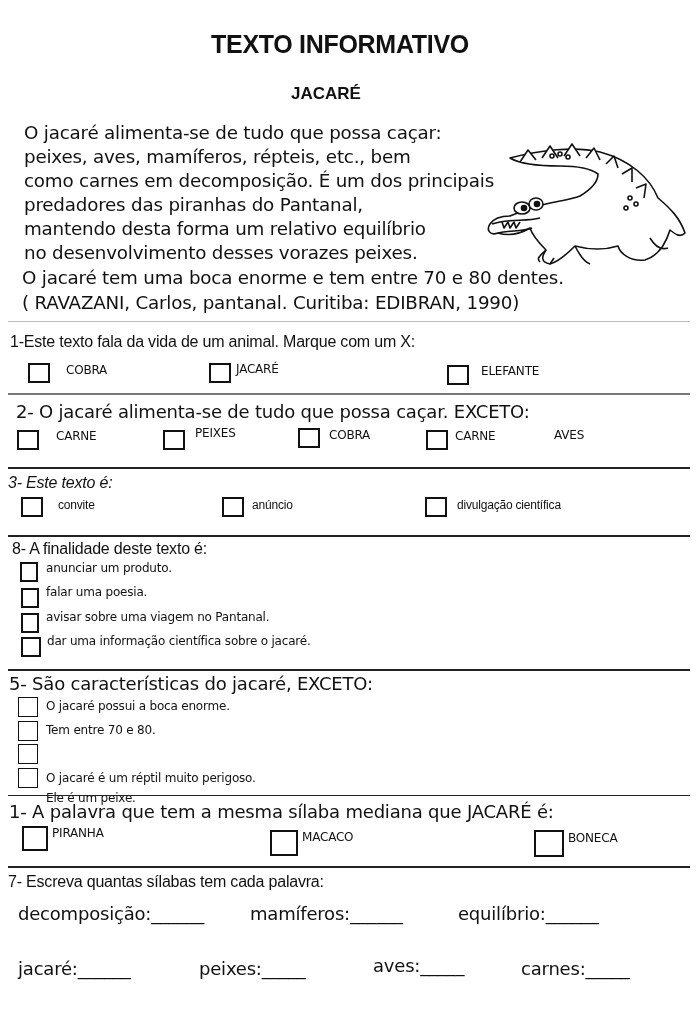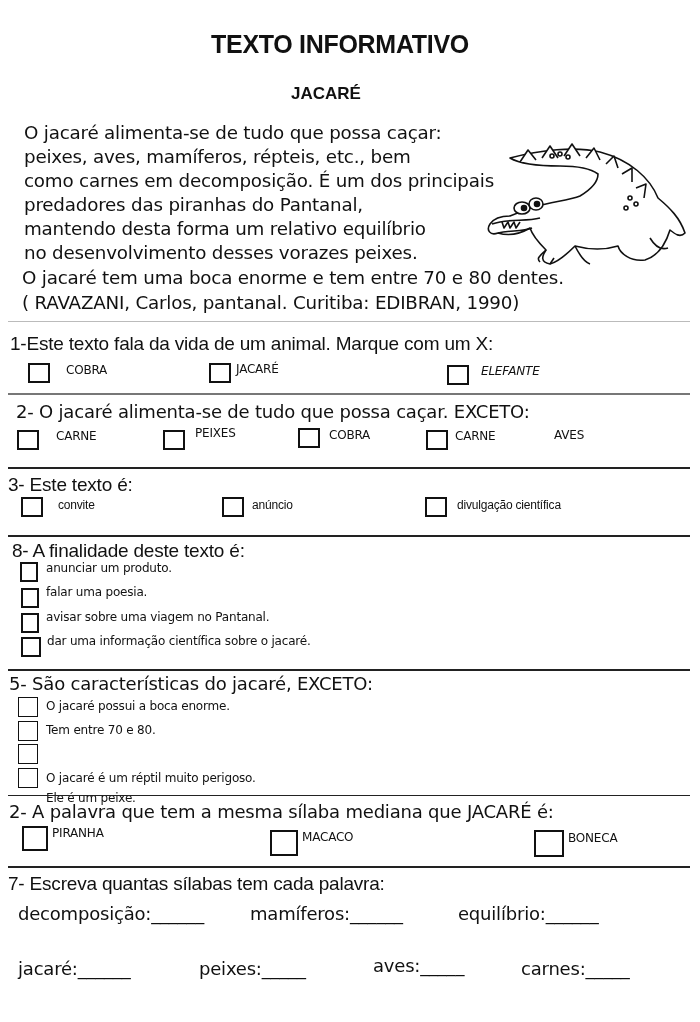--- a/index.html
+++ b/index.html
@@ -2,21 +2,21 @@
 <html><head>
 <meta charset="utf-8">
 <style>
   html, body { margin:0; padding:0; background:#fff; }
   body { width:700px; height:1022px; position:relative; overflow:hidden; color:#111; font-family:"DejaVu Sans", sans-serif; }
   .abs { position:absolute; white-space:nowrap; }
   .title { left:0; width:680px; text-align:center; top:30px; font-family:"Liberation Sans", sans-serif; font-weight:bold; font-size:25px; letter-spacing:-0.3px; }
   .subtitle { left:0; width:652px; text-align:center; top:84px; font-family:"Liberation Sans", sans-serif; font-weight:bold; font-size:17px; }
   .body-line { left:24px; font-size:18.3px; line-height:23px; letter-spacing:-0.2px; }
   .q { font-size:18px; letter-spacing:-0.2px; }
-  .sans { font-family:"Liberation Sans", sans-serif; font-size:19px; }
+  .sans { font-family:"Liberation Sans", sans-serif; font-size:16px; }
   .hr { position:absolute; left:8px; width:682px; height:2px; background:#222; }
   .cb { position:absolute; width:22px; height:20px; border:2px solid #111; box-sizing:border-box; background:#fff; }
   .opt { position:absolute; white-space:nowrap; font-size:12px; letter-spacing:-0.2px; }
   .croc { position:absolute; left:480px; top:138px; width:210px; height:135px; }
 </style>
 </head>
 <body>
 
 <div class="abs title">TEXTO INFORMATIVO</div>
 <div class="abs subtitle">JACARÉ</div>
@@ -54,36 +54,36 @@
   </g>
 </svg>
 
 <div class="hr" style="top:321px; background:#bbb; height:1px;"></div>
 <div class="abs q sans" style="left:10px; top:333px;">1-Este texto fala da vida de um animal. Marque com um X:</div>
 <div class="cb" style="left:28px; top:363px;"></div>
 <div class="opt" style="left:66px; top:363px;">COBRA</div>
 <div class="cb" style="left:209px; top:363px;"></div>
 <div class="opt" style="left:236px; top:362px;">JACARÉ</div>
 <div class="cb" style="left:447px; top:365px;"></div>
-<div class="opt" style="left:481px; top:364px;font-style:italic;">ELEFANTE</div>
+<div class="opt" style="left:481px; top:364px;">ELEFANTE</div>
 
 <div class="hr" style="top:393px; background:#777;"></div>
 <div class="abs q" style="left:16px; top:401px;">2- O jacaré alimenta-se de tudo que possa caçar. EXCETO:</div>
 <div class="cb" style="left:17px; top:430px;"></div>
 <div class="opt" style="left:56px; top:429px;">CARNE</div>
 <div class="cb" style="left:163px; top:430px;"></div>
 <div class="opt" style="left:195px; top:426px;">PEIXES</div>
 <div class="cb" style="left:298px; top:428px;"></div>
 <div class="opt" style="left:329px; top:428px;">COBRA</div>
 <div class="cb" style="left:426px; top:430px;"></div>
 <div class="opt" style="left:455px; top:429px;">CARNE</div>
 <div class="opt" style="left:554px; top:428px;">AVES</div>
 
 <div class="hr" style="top:467px;"></div>
-<div class="abs q sans" style="left:8px; top:474px;">3- Este texto é:</div>
+<div class="abs q sans" style="left:8px; top:474px;font-style:italic;">3- Este texto é:</div>
 <div class="cb" style="left:21px; top:497px;"></div>
 <div class="opt sans" style="left:58px; top:498px;">convite</div>
 <div class="cb" style="left:222px; top:497px;"></div>
 <div class="opt sans" style="left:252px; top:498px;">anúncio</div>
 <div class="cb" style="left:425px; top:497px;"></div>
 <div class="opt sans" style="left:457px; top:498px;">divulgação científica</div>
 
 <div class="hr" style="top:535px;"></div>
 <div class="abs q sans" style="left:12px; top:540px;">8- A finalidade deste texto é:</div>
 <div class="cb" style="left:20px; top:562px; width:18px;"></div>
@@ -100,21 +100,21 @@
 <div class="cb" style="left:18px; top:697px; width:20px; border-width:1.5px;"></div>
 <div class="opt" style="left:46px; top:699px;">O jacaré possui a boca enorme.</div>
 <div class="cb" style="left:18px; top:721px; width:20px; border-width:1.5px;"></div>
 <div class="opt" style="left:46px; top:723px;">Tem entre 70 e 80.</div>
 <div class="cb" style="left:18px; top:744px; width:20px; border-width:1.5px;"></div>
 <div class="opt" style="left:46px; top:747px;margin-top:44px;">Ele é um peixe.</div>
 <div class="cb" style="left:18px; top:768px; width:20px; border-width:1.5px;"></div>
 <div class="opt" style="left:46px; top:771px;">O jacaré é um réptil muito perigoso.</div>
 
 <div class="hr" style="top:795px; height:1px;"></div>
-<div class="abs q" style="left:9px; top:801px;">2- A palavra que tem a mesma sílaba mediana que JACARÉ é:</div>
+<div class="abs q" style="left:9px; top:801px;">1- A palavra que tem a mesma sílaba mediana que JACARÉ é:</div>
 <div class="cb" style="left:22px; top:826px; width:26px; height:25px;"></div>
 <div class="opt" style="left:52px; top:826px;">PIRANHA</div>
 <div class="cb" style="left:270px; top:830px; width:28px; height:26px;"></div>
 <div class="opt" style="left:302px; top:830px;">MACACO</div>
 <div class="cb" style="left:534px; top:830px; width:30px; height:27px;"></div>
 <div class="opt" style="left:568px; top:831px;">BONECA</div>
 
 <div class="hr" style="top:866px;"></div>
 <div class="abs q sans" style="left:8px; top:873px;">7- Escreva quantas sílabas tem cada palavra:</div>
 

